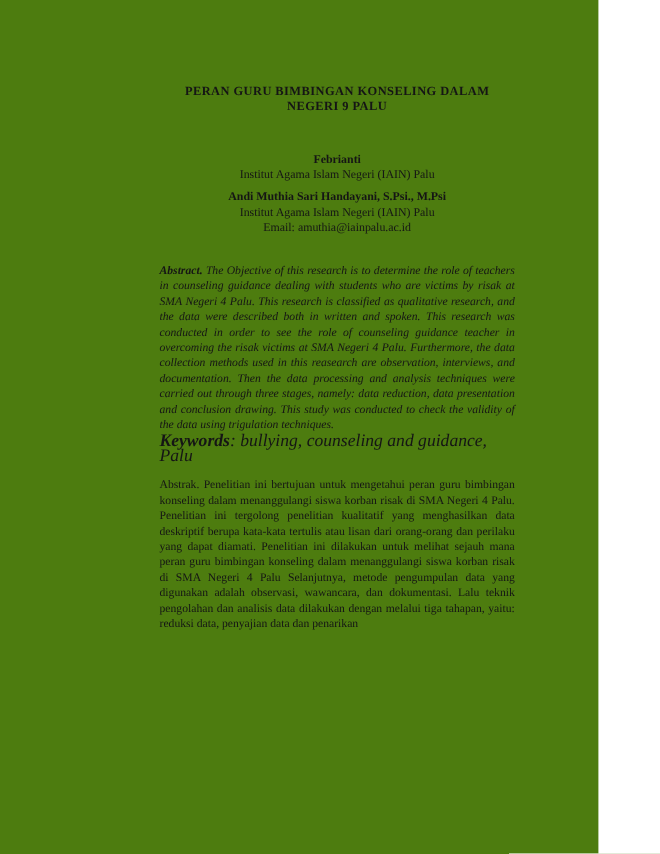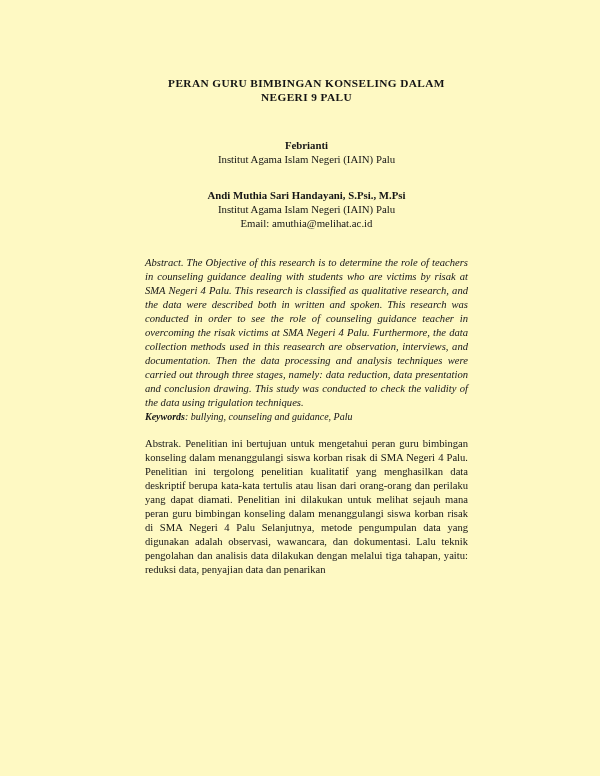--- a/index.html
+++ b/index.html
@@ -4,23 +4,23 @@
 <style>
   * { margin: 0; padding: 0; box-sizing: border-box; }
   html, body {
     width: 600px;
     background: #ffffff;
     font-family: "Liberation Serif", "DejaVu Serif", serif;
     color: #151515;
   }
   .page {
     position: relative;
-    width: 600px;
+    width: 544px;
     height: 776px;
-    background: #fef9c3;
+    background: #4d7c0f;
     overflow: hidden;
   }
   .content {
     position: absolute;
     left: 145px;
     top: 76px;
     width: 323px;
   }
   .title {
     text-align: center;
@@ -28,32 +28,32 @@
     font-size: 11.3px;
     line-height: 14px;
     letter-spacing: 0.4px;
   }
   .author-block {
     text-align: center;
     font-size: 10.8px;
     line-height: 14px;
   }
   .author-block-1 { margin-top: 34px; }
-  .author-block-2 { margin-top: 22px; }
+  .author-block-2 { margin-top: 6px; }
   .author-name { font-weight: bold; }
   .abstract-en {
     margin-top: 26px;
     font-size: 10.6px;
     line-height: 14px;
     text-align: justify;
     font-style: italic;
   }
-  .abstract-en .lead { font-weight: normal; }
+  .abstract-en .lead { font-weight: bold; }
   .keywords-line {
-    font-size: 10px;
+    font-size: 16px;
     line-height: 14px;
     font-style: italic;
     text-align: left;
   }
   .keywords-line .lead { font-weight: bold; }
   .abstract-id {
     margin-top: 13px;
     font-size: 10.6px;
     line-height: 14px;
     text-align: justify;
@@ -72,21 +72,21 @@
     </div>
 
     <div class="author-block author-block-1">
       <div class="author-name">Febrianti</div>
       <div>Institut Agama Islam Negeri (IAIN) Palu</div>
     </div>
 
     <div class="author-block author-block-2">
       <div class="author-name">Andi Muthia Sari Handayani, S.Psi., M.Psi</div>
       <div>Institut Agama Islam Negeri (IAIN) Palu</div>
-      <div>Email: amuthia@melihat.ac.id</div>
+      <div>Email: amuthia@iainpalu.ac.id</div>
     </div>
 
     <div class="abstract-en"><span class="lead">Abstract.</span><span> The Objective of this research is to determine the role of teachers in counseling guidance dealing with students who are victims by risak at SMA Negeri 4 Palu. This research is classified as qualitative research, and the data were described both in written and spoken. This research was conducted in order to see the role of counseling guidance teacher in overcoming the risak victims at SMA Negeri 4 Palu. Furthermore, the data collection methods used in this reasearch are observation, interviews, and documentation. Then the data processing and analysis techniques were carried out through three stages, namely: data reduction, data presentation and conclusion drawing. This study was conducted to check the validity of the data using trigulation techniques.</span></div>
 
     <div class="keywords-line"><span class="lead">Keywords</span><span>: bullying, counseling and guidance, Palu</span></div>
 
     <div class="abstract-id"><span class="lead">Abstrak.</span><span> Penelitian ini bertujuan untuk mengetahui peran guru bimbingan konseling dalam menanggulangi siswa korban risak di SMA Negeri 4 Palu. Penelitian ini tergolong penelitian kualitatif yang menghasilkan data deskriptif berupa kata-kata tertulis atau lisan dari orang-orang dan perilaku yang dapat diamati. Penelitian ini dilakukan untuk melihat sejauh mana peran guru bimbingan konseling dalam menanggulangi siswa korban risak di SMA Negeri 4 Palu Selanjutnya, metode pengumpulan data yang digunakan adalah observasi, wawancara, dan dokumentasi. Lalu teknik pengolahan dan analisis data dilakukan dengan melalui tiga tahapan, yaitu: reduksi data, penyajian data dan penarikan</span></div>
 
   </div>
 </div>

